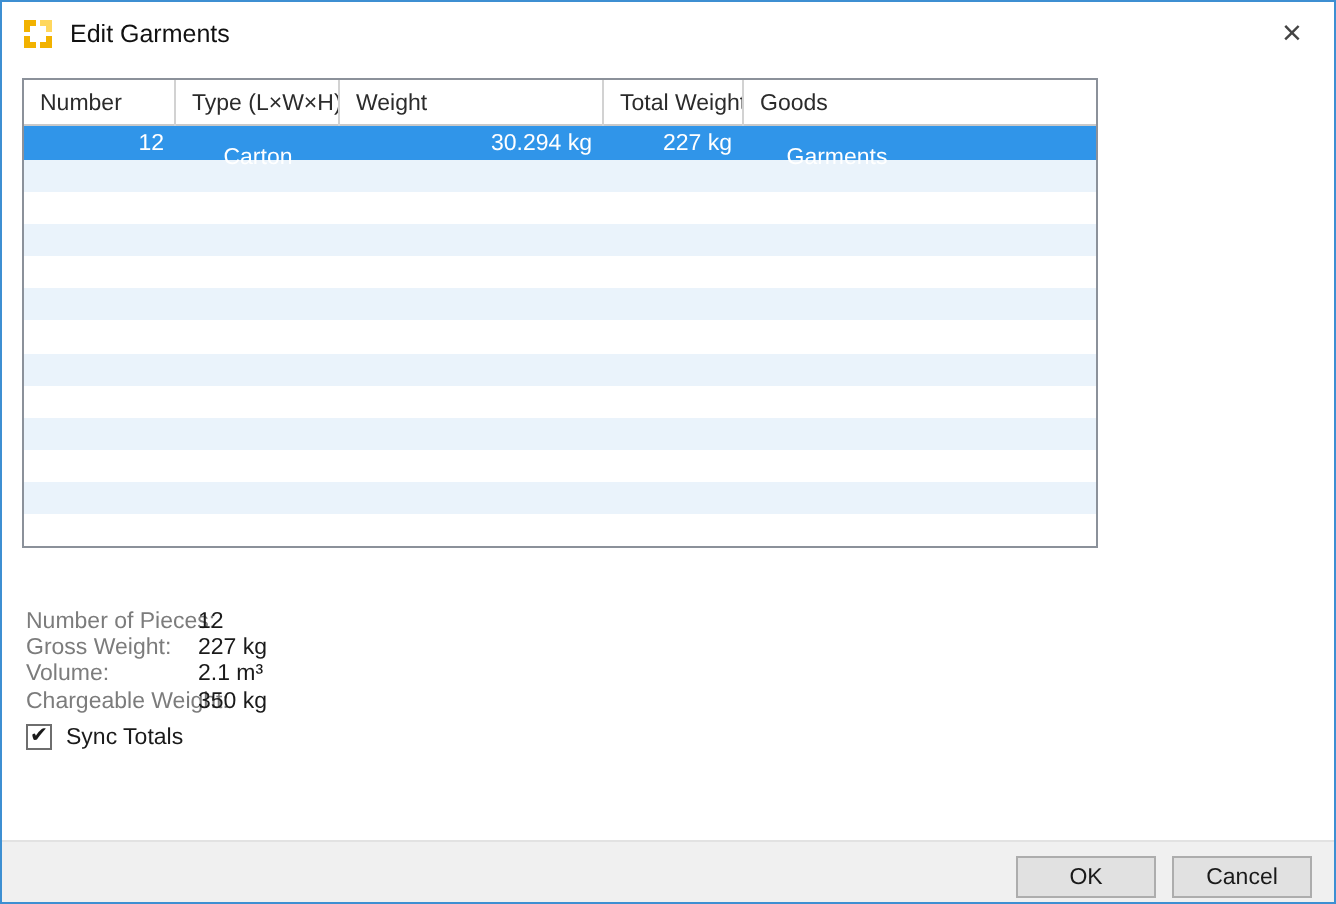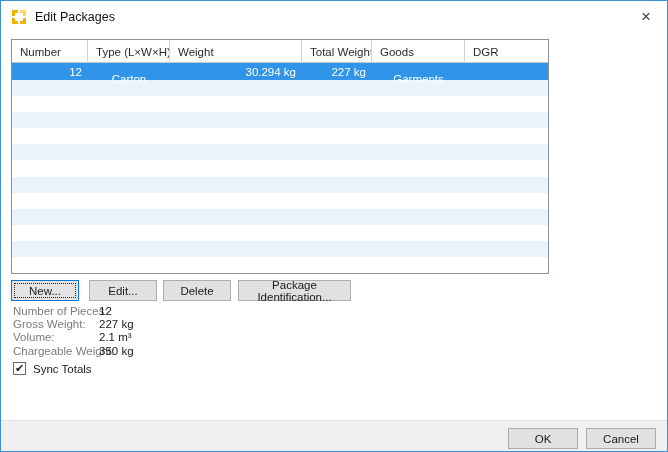--- a/index.html
+++ b/index.html
@@ -80,32 +80,31 @@
 
   <div class="titlebar">
     <span class="title-icon">
       <svg width="16" height="16" viewBox="0 0 16 16">
         <path d="M1 1 h6 v3 h-3 v3 h-3 z" fill="var(--icon-gold)"></path>
         <path d="M15 1 v6 h-3 v-3 h-3 v-3 z" fill="var(--icon-gold-light)"></path>
         <path d="M1 15 v-6 h3 v3 h3 v3 z" fill="var(--icon-gold)"></path>
         <path d="M15 15 h-6 v-3 h3 v-3 h3 z" fill="var(--icon-gold)"></path>
       </svg>
     </span>
-    <span class="title-text">Edit Packages</span>
+    <span class="title-text">Edit Garments</span>
     <span class="close-btn">×</span>
   </div>
 
   <div class="grid">
     <div class="trow thead">
       <div class="cell">Number</div>
       <div class="cell">Type (L×W×H)</div>
       <div class="cell">Weight</div>
       <div class="cell">Total Weight</div>
       <div class="cell">Goods</div>
-      <div class="cell">DGR</div>
     </div>
     <div class="tbody">
       <div class="trow data">
         <div class="cell ar">12</div>
         <div class="cell al">Carton</div>
         <div class="cell ar">30.294 kg</div>
         <div class="cell ar">227 kg</div>
         <div class="cell al">Garments</div>
         <div class="cell al"></div>
       </div>
@@ -118,26 +117,20 @@
         <div class="trow empty"></div>
         <div class="trow empty alt"></div>
         <div class="trow empty"></div>
         <div class="trow empty alt"></div>
         <div class="trow empty"></div>
         <div class="trow empty alt"></div>
         <div class="trow empty"></div>
       </div>
   </div>
 
-  <div class="actions">
-    <button class="btn btn-new focused">New...</button>
-    <button class="btn btn-edit">Edit...</button>
-    <button class="btn btn-delete">Delete</button>
-    <button class="btn btn-pid">Package Identification...</button>
-  </div>
 
   <div class="summary">
     <div class="sumrow">
       <span class="lbl">Number of Pieces:</span>
       <span class="val">12</span>
     </div>
     <div class="sumrow">
       <span class="lbl">Gross Weight:</span>
       <span class="val">227 kg</span>
     </div>

